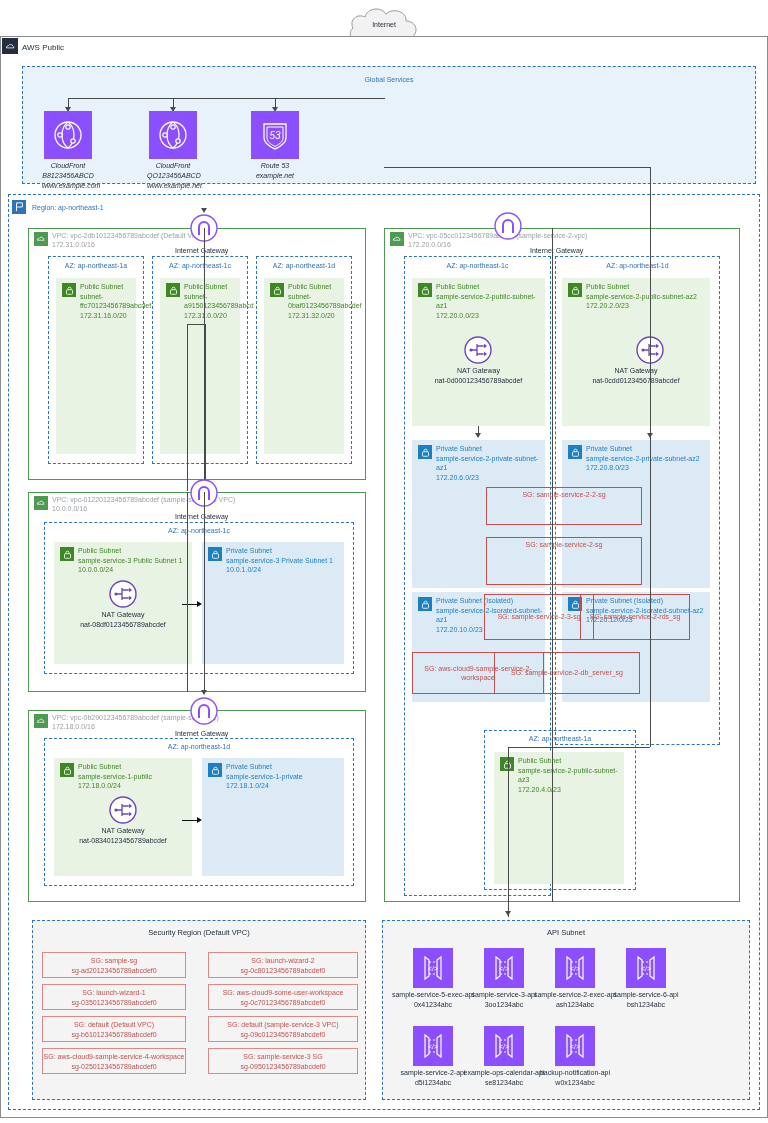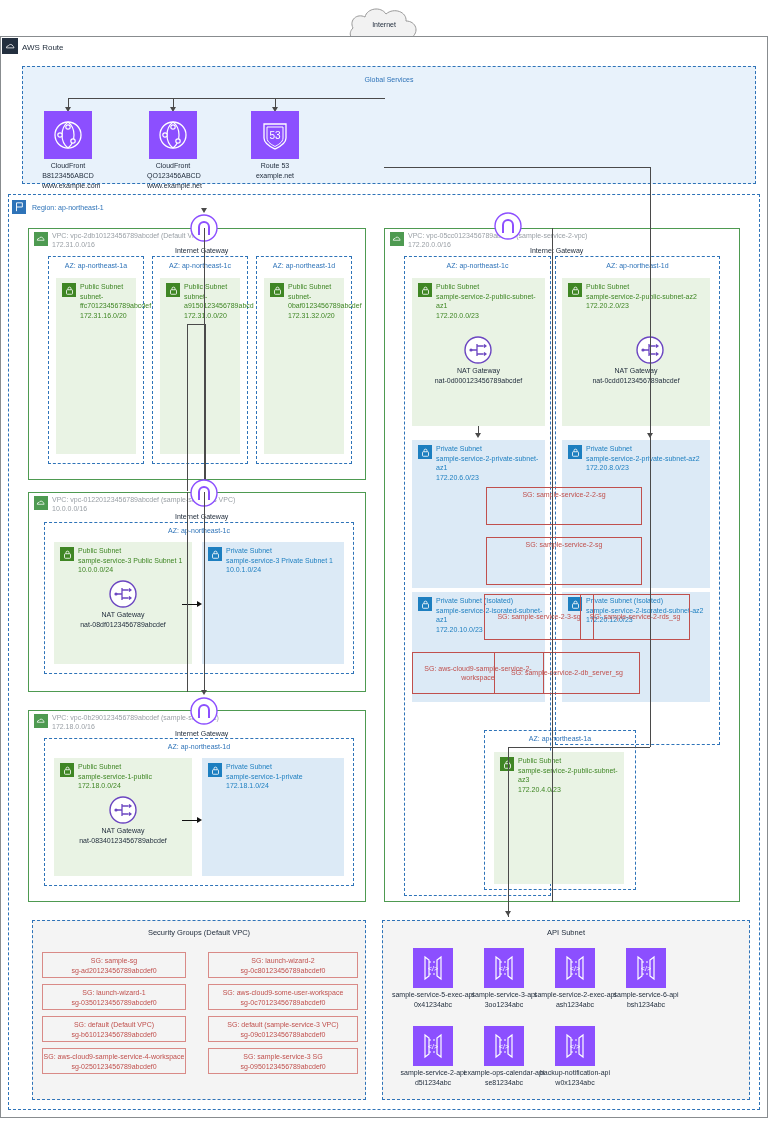--- a/index.html
+++ b/index.html
@@ -35,21 +35,21 @@
   
   #global-services {
     left:22px; top:66px; width:734px; height:118px;
     border:1px dashed #2e73b8; background:#e8f2fb;
   }
   #global-services-title {
     left:22px; top:76px; width:734px; text-align:center;
     color:#2e73b8; font-size:7px;
   }
 
-  .svc { position:absolute; width:52px; }
+  .svc { position:absolute; width:52px;font-style:italic; }
   .svc-icon {
     width:48px; height:48px; margin:0 auto; background:#8c4fff;
     display:flex; align-items:center; justify-content:center;
   }
   .svc-label { text-align:center; margin-top:2px; line-height:10px; font-size:7px; color:#232f3e; }
 
   
   #region {
     left:8px; top:194px; width:752px; height:916px;
     border:1px dashed #2e73b8; background:#ffffff;
@@ -163,21 +163,21 @@
 <div id="internet-label">Internet</div>
 
 <div class="ln v" style="left:384px; top:47px; height:120px;"></div>
 
 <div class="abs" id="aws-cloud"></div>
 <div class="abs" id="aws-cloud-badge">
   <svg width="11" height="11" viewBox="0 0 16 16">
       <path d="M2 10 a3 3 0 0 1 3-3 a3.5 3.5 0 0 1 6.5 0.5 A2.6 2.6 0 0 1 13 10 Z" fill="none" stroke="#fff" stroke-width="1.1"></path>
     </svg>
 </div>
-<div class="abs" id="aws-cloud-title">AWS Route</div>
+<div class="abs" id="aws-cloud-title">AWS Public</div>
 
 <div class="abs" id="global-services"></div>
 <div class="abs" id="global-services-title">Global Services</div>
 
 <div class="ln h" style="left:68px; top:98px; width:317px;"></div>
 <div class="ln v" style="left:68px; top:98px; height:12px;"></div>
 <div class="arrow-d" style="left:64.5px; top:107px;"></div>
 <div class="ln v" style="left:173px; top:98px; height:12px;"></div>
 <div class="arrow-d" style="left:169.5px; top:107px;"></div>
 <div class="ln v" style="left:275px; top:98px; height:12px;"></div>
@@ -605,21 +605,21 @@
 </div>
 
 <div class="ln h" style="left:384px; top:167px; width:266px;"></div>
 <div class="ln v" style="left:650px; top:167px; height:580px;"></div>
 <div class="ln h" style="left:508px; top:747px; width:142px;"></div>
 <div class="ln v" style="left:508px; top:747px; height:170px;"></div>
 <div class="arrow-d" style="left:504.5px; top:911px;"></div>
 <div class="ln v" style="left:552px; top:228px; height:674px; background:#4a4a4a; width:1px;"></div>
 
 <div class="abs" id="sg-panel"></div>
-<div class="abs" id="sg-panel-title">Security Groups (Default VPC)</div>
+<div class="abs" id="sg-panel-title">Security Region (Default VPC)</div>
 
 <div class="sg-card" style="left:42px; top:952px; width:144px; height:26px;">
   <div>SG: sample-sg</div>
     <div>sg-ad20123456789abcdef0</div>
 </div>
 <div class="sg-card" style="left:208px; top:952px; width:150px; height:26px;">
   <div>SG: launch-wizard-2</div>
     <div>sg-0c80123456789abcdef0</div>
 </div>
 <div class="sg-card" style="left:42px; top:984px; width:144px; height:26px;">

